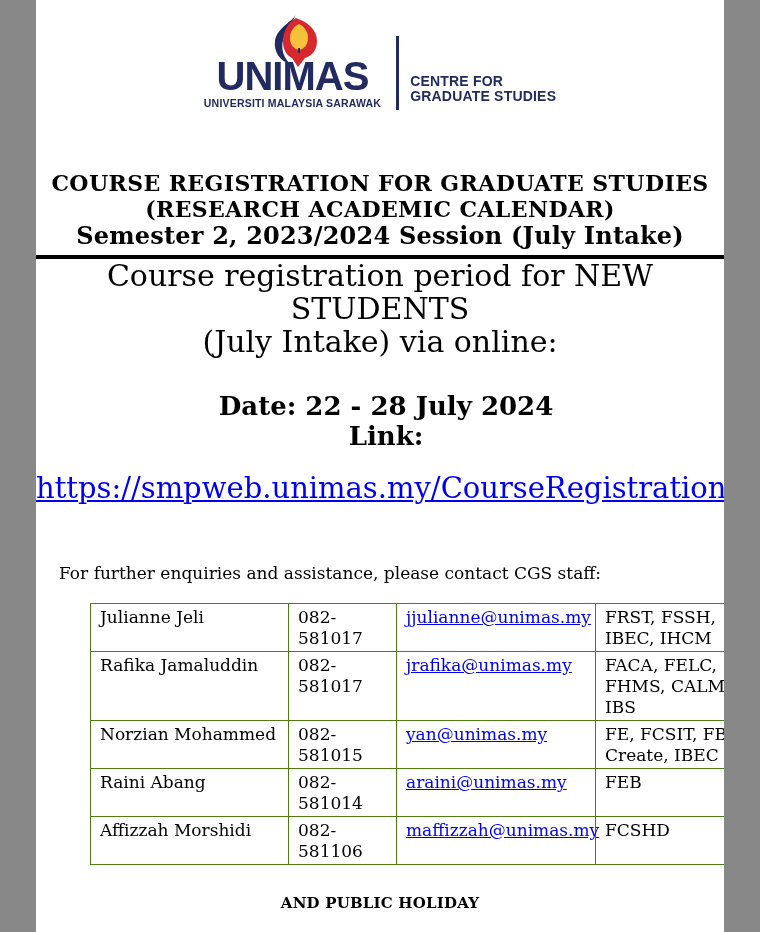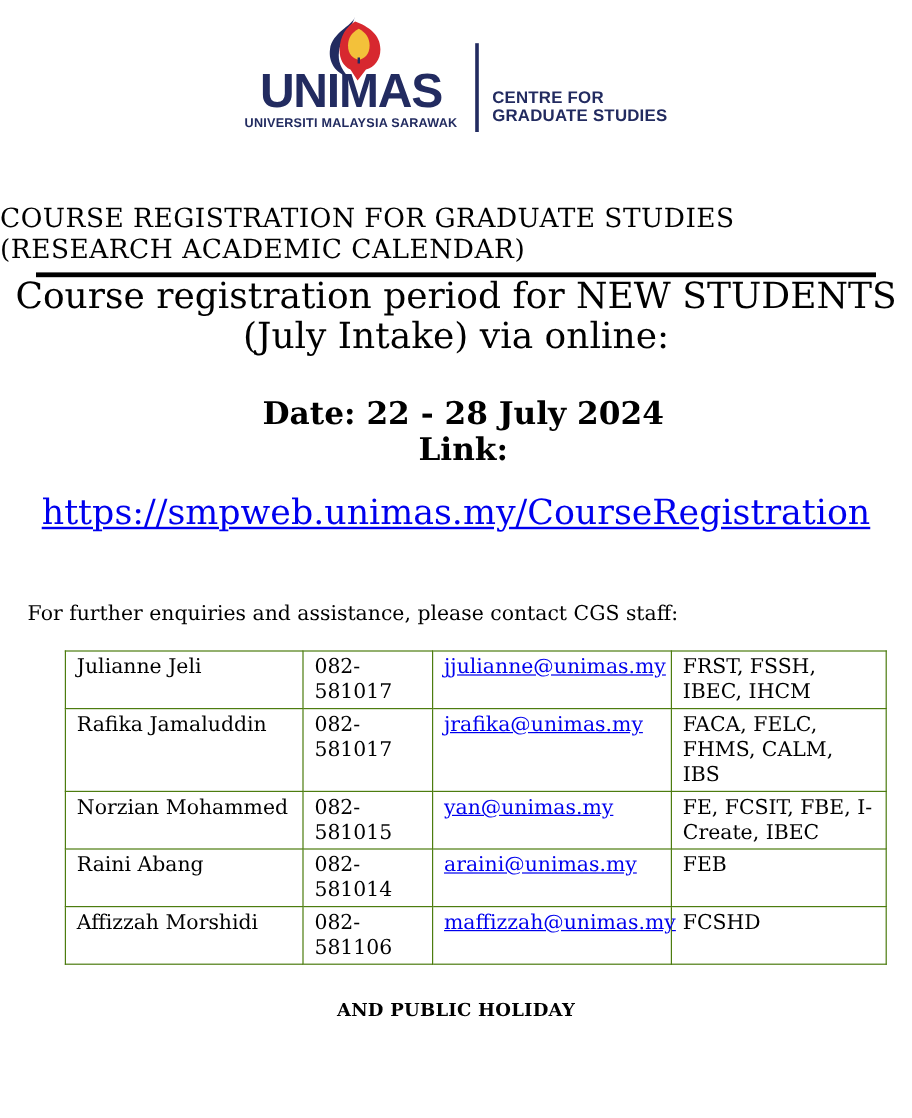--- a/index.html
+++ b/index.html
@@ -2,21 +2,21 @@
 <html style="--navy: #222B60; --red: #D7282F; --yellow: #F3C13A; --link_blue: #0000EE; --text: #000000; --background: #FFFFFF;"><head>
 <meta charset="utf-8">
 <style>
   :root{
     --navy:#222B60; --red:#D7282F; --yellow:#F3C13A;
     --link_blue:#0000EE; --text:#000000; --background:#FFFFFF;
   }
   *{margin:0;padding:0;box-sizing:border-box;}
   html,body{background:#888;}
   .page{
-    width:760px;height:932px;margin:0 auto;background:var(--background);
+    width:688px;height:932px;margin:0 auto;background:var(--background);
     font-family:"DejaVu Serif","Liberation Serif",serif;color:var(--text);
     overflow:hidden;position:relative;
   }
 
   
   .logo-row{
     display:flex;justify-content:center;align-items:flex-end;
     padding-top:16px;gap:0;
   }
   .logo-left{position:relative;padding-top:40px;text-align:center;}
@@ -33,21 +33,21 @@
   .logo-divider{
     width:3px;background:var(--navy);height:74px;margin:0 11px 0 15px;
   }
   .logo-unit{
     font-family:"Liberation Sans",sans-serif;font-weight:bold;
     font-size:14px;line-height:15px;color:var(--navy);letter-spacing:.2px;
     padding-bottom:6px;
   }
 
   
-  .title-block{margin-top:60px;text-align:left;font-weight:normal;}
+  .title-block{margin-top:60px;text-align:center;font-weight:bold;}
   .title-line{font-size:22px;line-height:26px;letter-spacing:.4px;}
   .title-line.big{font-size:24px;line-height:28px;letter-spacing:.2px;}
   .title-rule{height:4px;background:#000;width:700px;margin:5px auto 0 auto;}
 
   
   .announce{text-align:center;}
   .announce-line{font-size:30px;line-height:33px;}
   .date-block{margin-top:33px;text-align:center;font-weight:bold;}
   .date-line{font-size:26px;line-height:30px;padding-left:12px;}
   .url-line{text-align:center;margin-top:20px;}
@@ -98,20 +98,21 @@
     <div class="logo-divider"></div>
     <div class="logo-unit">
       <div>CENTRE FOR</div>
       <div>GRADUATE STUDIES</div>
     </div>
   </div>
 
   <div class="title-block">
     <div class="title-line">COURSE REGISTRATION FOR GRADUATE STUDIES</div>
     <div class="title-line">(RESEARCH ACADEMIC CALENDAR)</div>
+    <div class="title-line big">Semester 2, 2023/2024 Session (July Intake)</div>
   </div>
   <div class="title-rule"></div>
 
   <div class="announce">
     <div class="announce-line">Course registration period for NEW STUDENTS</div>
     <div class="announce-line">(July Intake) via online:</div>
   </div>
 
   <div class="date-block">
     <div class="date-line">Date: 22 - 28 July 2024</div>

